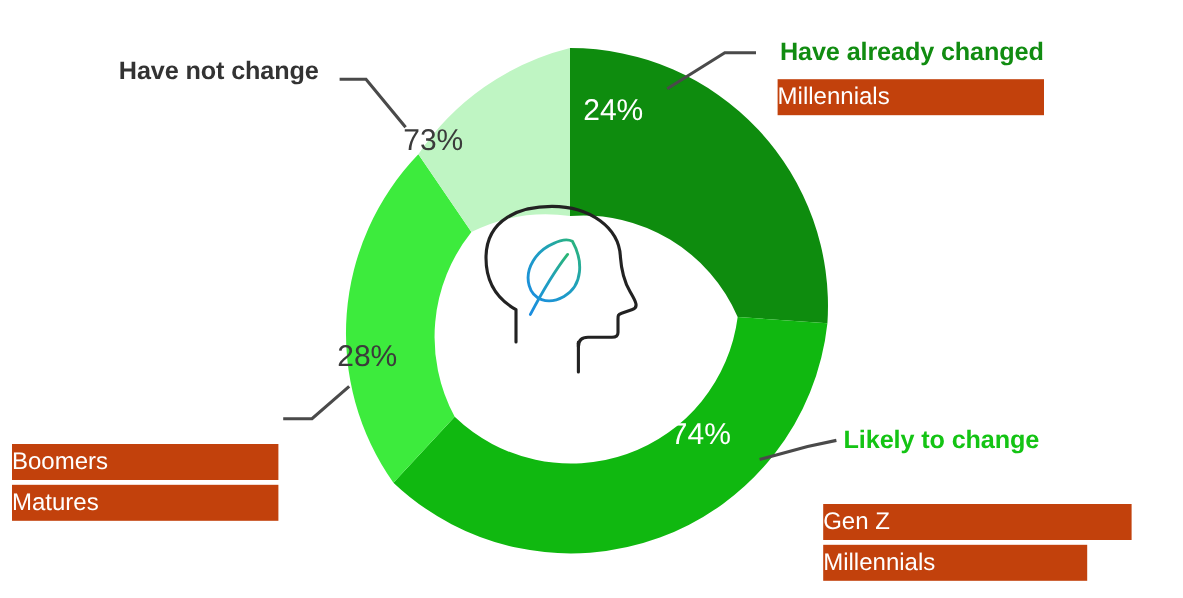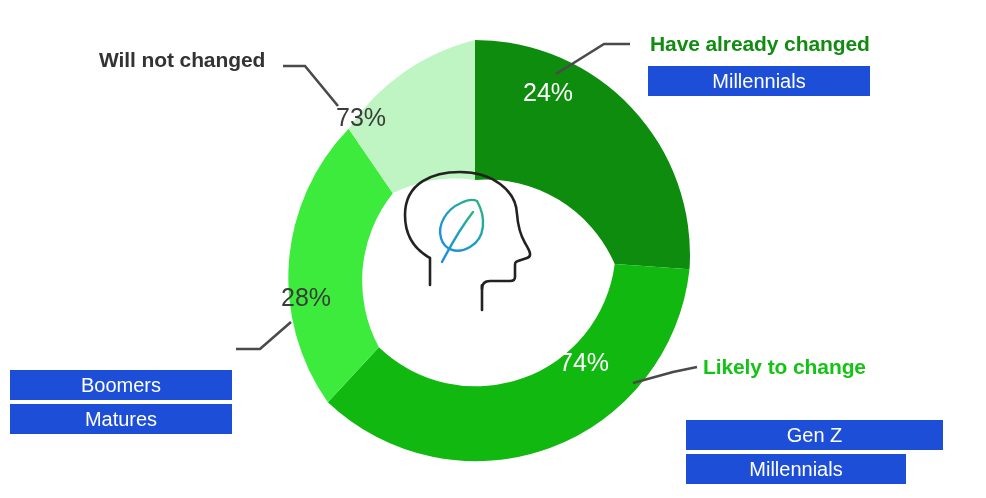--- a/index.html
+++ b/index.html
@@ -28,24 +28,23 @@
   }
   .callout-title {
     position: absolute;
     font-size: 21px;
     font-weight: bold;
     white-space: nowrap;
     letter-spacing: -0.1px;
   }
   .badge {
     position: absolute;
-    background: #1d4ed8;
+    background: #c2410c;
     color: #ffffff;
     font-size: 20px;
-    text-align: center;
     line-height: 30px;
     height: 30px;
     white-space: nowrap;
   }
   .pct {
     position: absolute;
     font-size: 25px;
     white-space: nowrap;
   }
 </style>
@@ -110,30 +109,30 @@
       <path fill="none" stroke="#222222" stroke-width="2.6" stroke-linecap="round" d="M 482 286 L 482 310"></path>
       <path fill="none" stroke="url(#leafGrad)" stroke-width="2.4" stroke-linecap="round" stroke-linejoin="round" d="M 477 201
                C 486 217 486 238 470 247
                C 456 255 444 249 441 238
                C 437 224 447 209 461 203
                C 467 200 473 199 477 201 Z"></path>
       <path fill="none" stroke="url(#leafGrad)" stroke-width="2.4" stroke-linecap="round" d="M 473 212 C 462 226 452 243 442 262"></path>
     </g>
   </svg>
 
-  <div class="pct" style="left:523px; top:78px; color:#ffffff;">24%</div>
+  <div class="pct" style="left:486px; top:78px; color:#ffffff;">24%</div>
   <div class="pct" style="left:559px; top:348px; color:#ffffff;">74%</div>
   <div class="pct" style="left:281px; top:283px; color:#3B3B3B;">28%</div>
   <div class="pct" style="left:336px; top:103px; color:#3B3B3B;">73%</div>
 
   <div class="callout-title" style="left:650px; top:32px; color:#118C11;">Have already changed</div>
   <div class="badge" style="left:648px; top:66px; width:222px;">Millennials</div>
 
   <div class="callout-title" style="left:703px; top:355px; color:#14C414;">Likely to change</div>
   <div class="badge" style="left:686px; top:420px; width:257px;">Gen Z</div>
   <div class="badge" style="left:686px; top:454px; width:220px;">Millennials</div>
 
   <div class="badge" style="left:10px; top:404px; width:222px;">Matures</div>
   <div class="badge" style="left:10px; top:370px; width:222px;">Boomers</div>
 
-  <div class="callout-title" style="left:99px; top:48px; color:#333333;">Will not changed</div>
+  <div class="callout-title" style="left:99px; top:48px; color:#333333;">Have not change</div>
 
 </div>
 
 </body></html>

